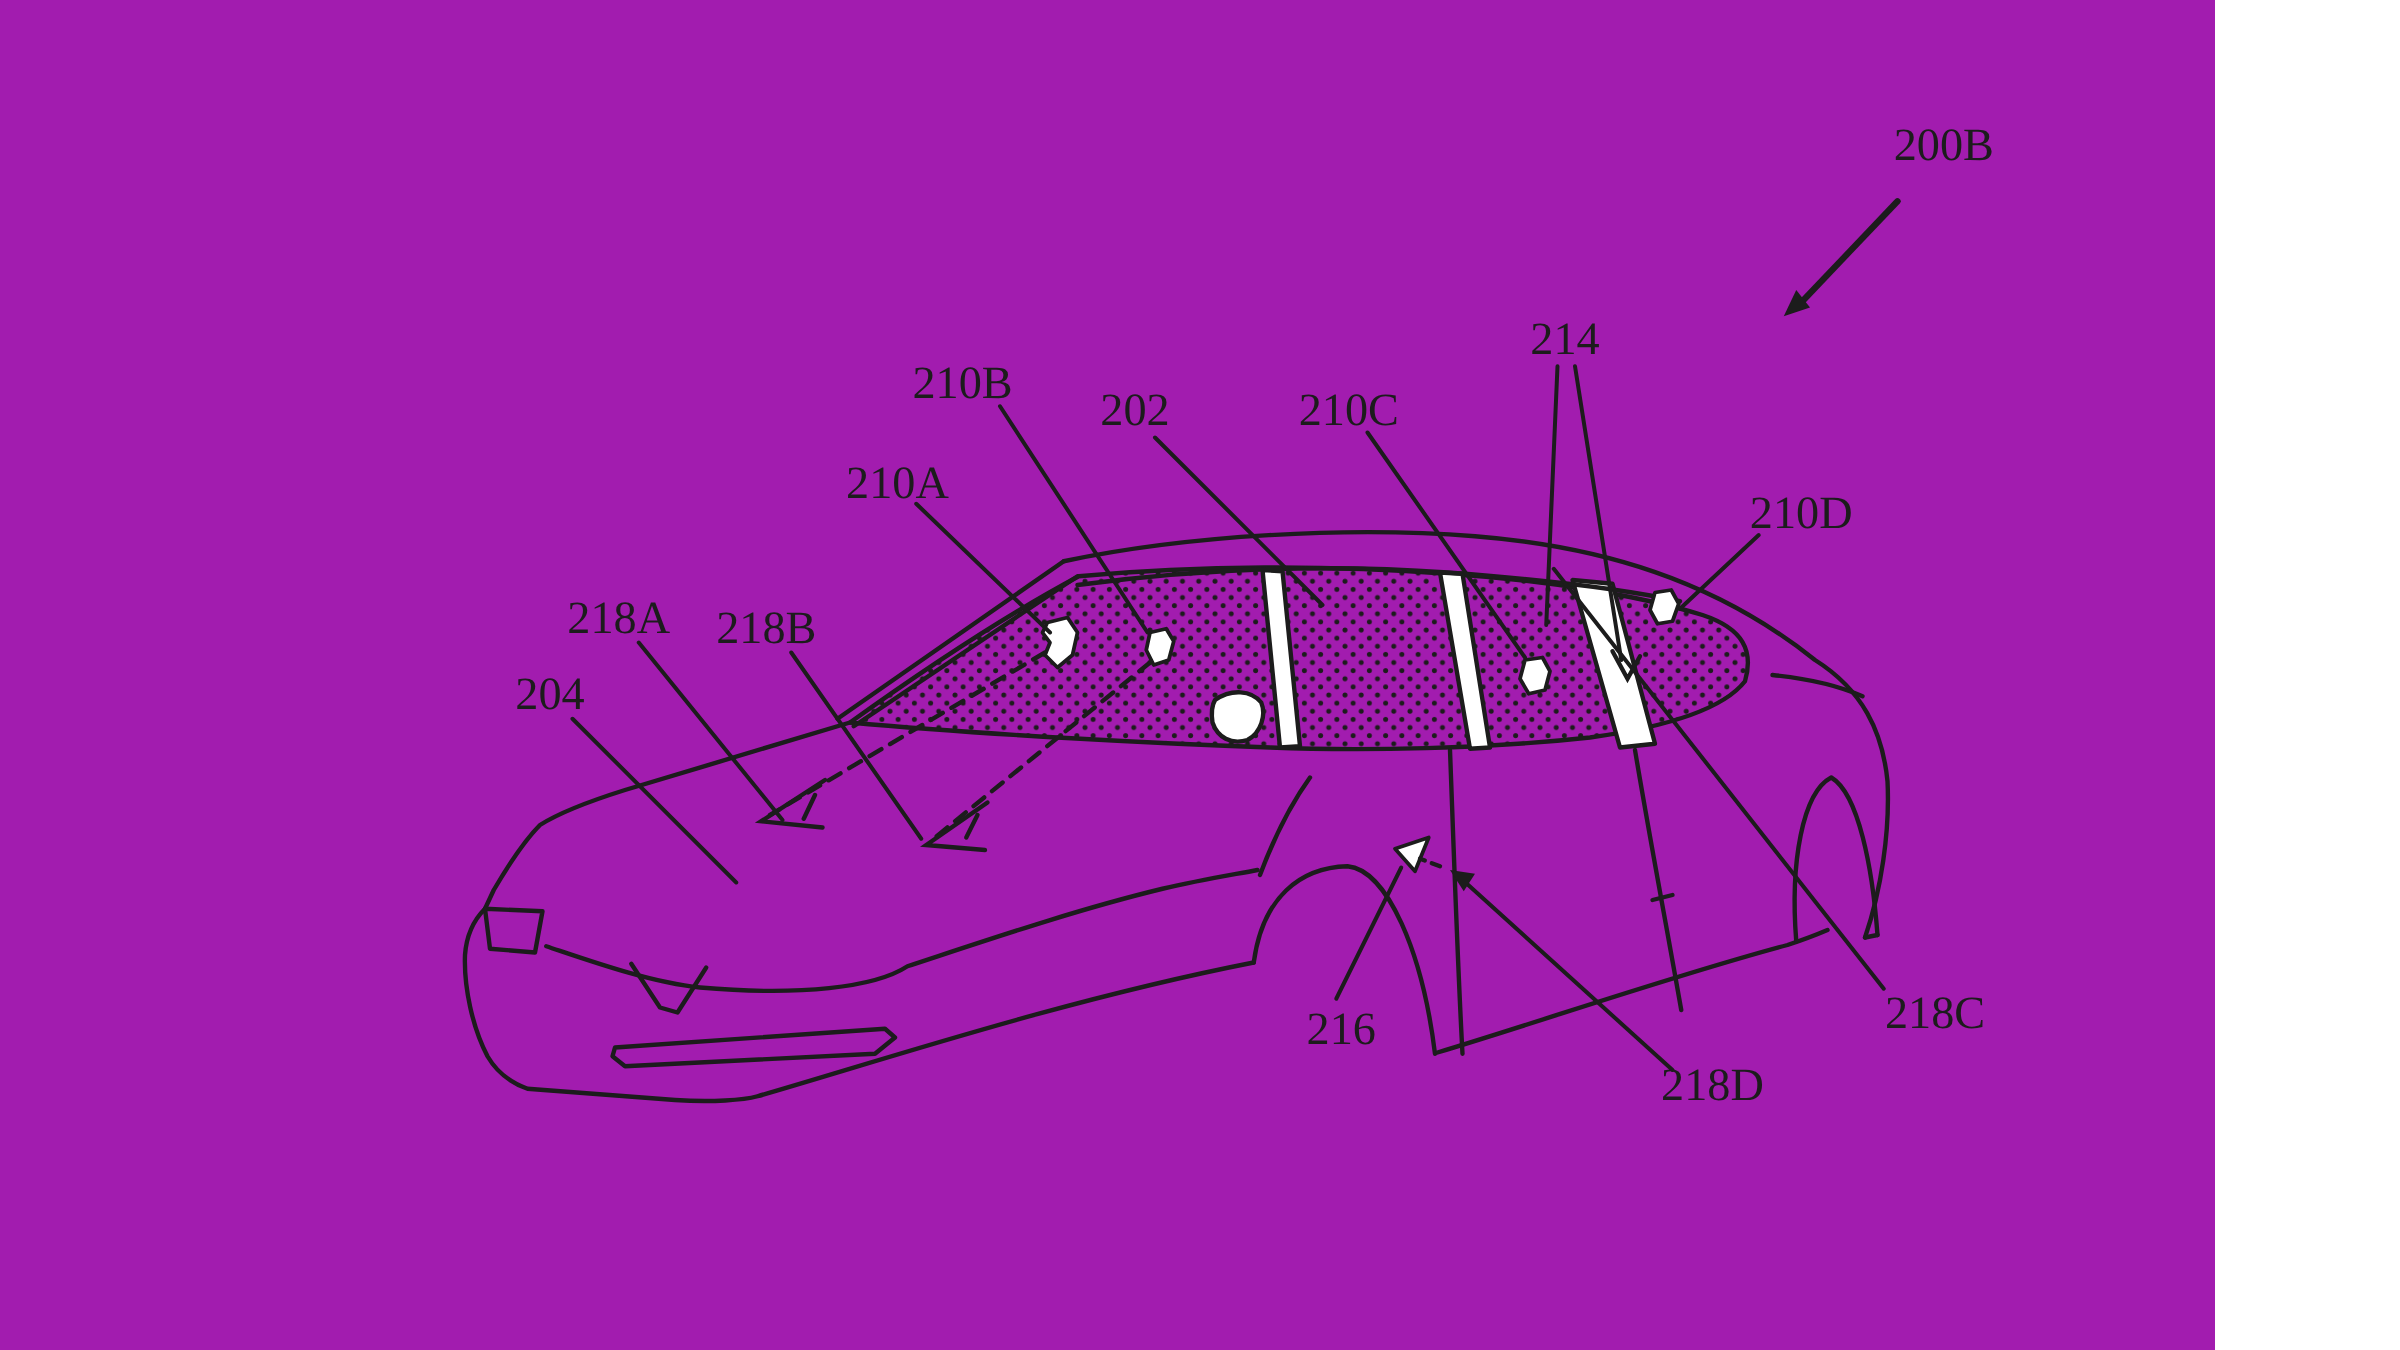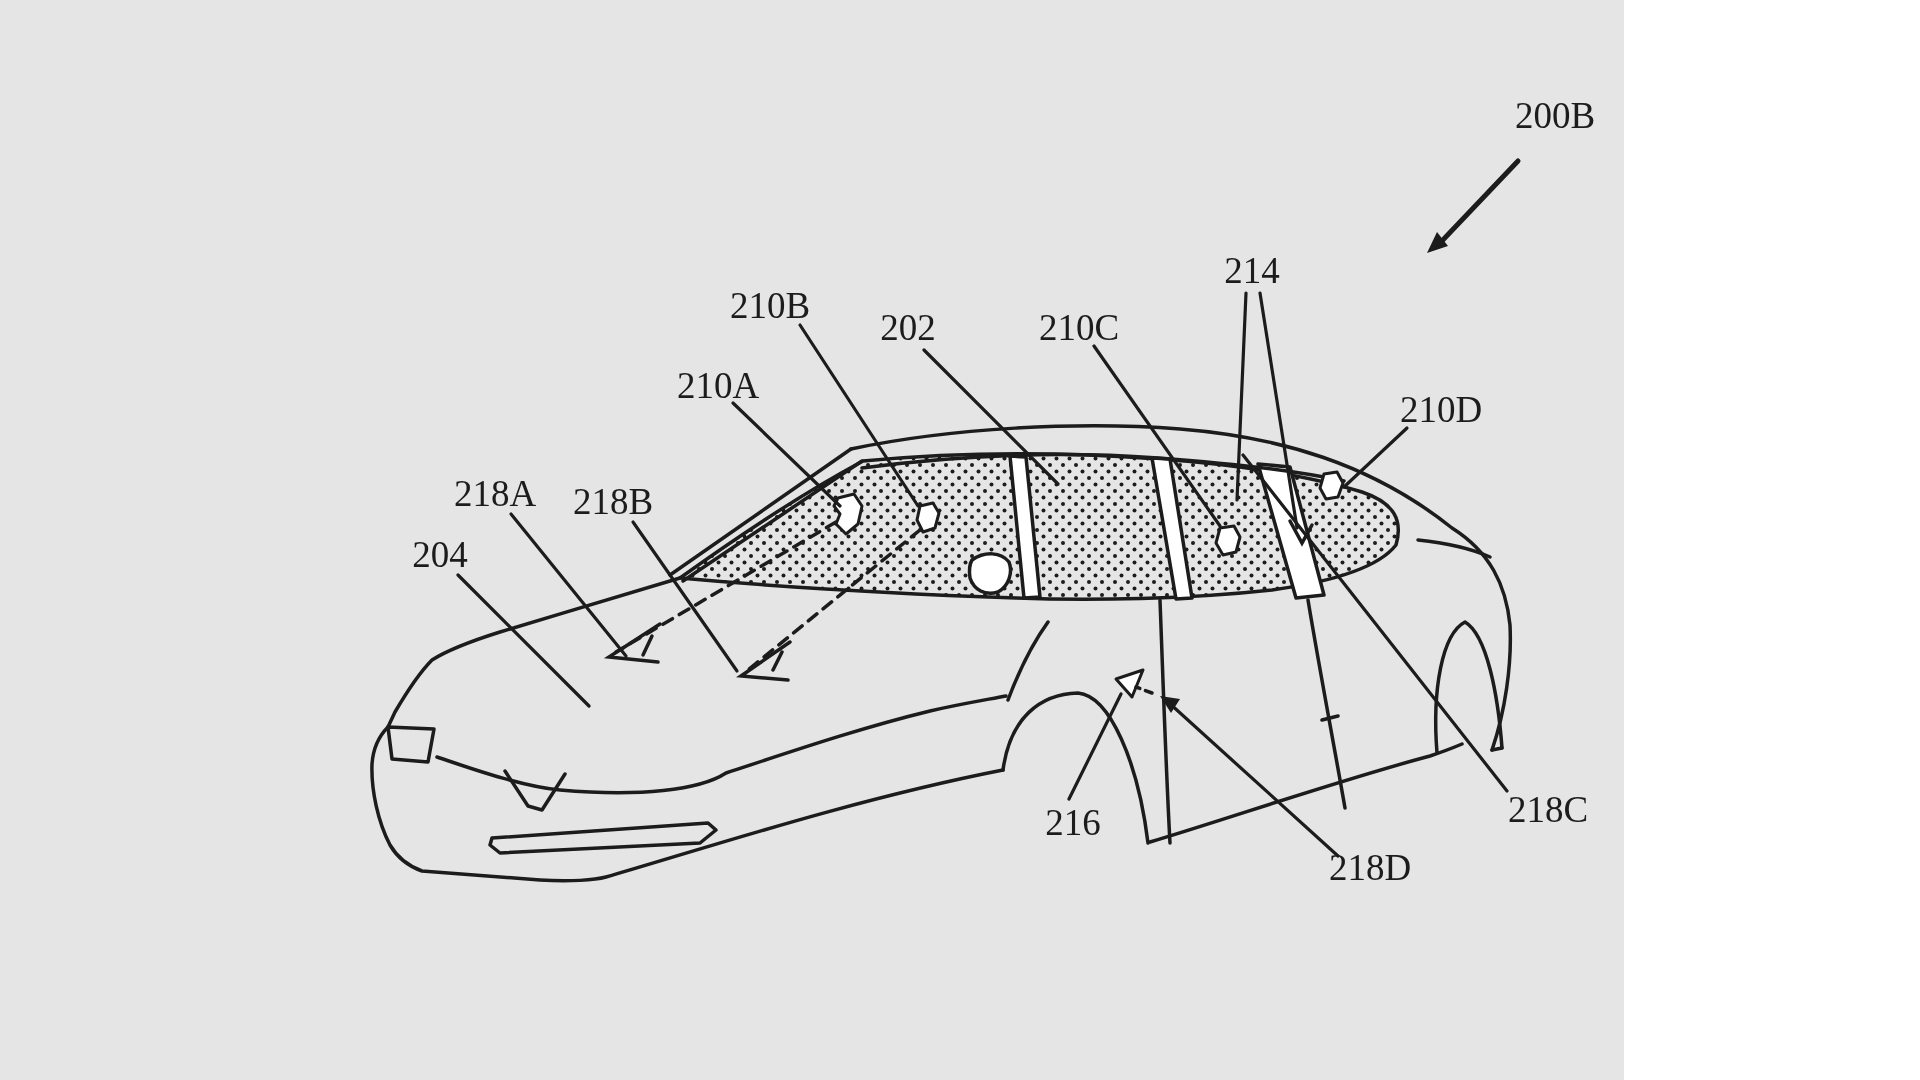--- a/index.html
+++ b/index.html
@@ -1,16 +1,16 @@
 <!DOCTYPE html>
 <html><head>
 <meta charset="utf-8">
 <style>
   html,body{margin:0;padding:0;background:#ffffff;}
-  .page{position:relative;width:1624px;height:1080px;background:#e5e5e5;overflow:hidden;
+  .page{position:relative;width:1772px;height:1080px;background:#a21caf;overflow:hidden;
         font-family:"Liberation Serif", serif;}
   svg{display:block;}
   text.ref{font-family:"Liberation Serif", serif;font-size:37px;fill:#1c1c1c;}
 </style>
 </head>
 <body>
 
 <div class="page">
 <svg width="1920" height="1080" viewBox="0 0 1920 1080">
   <defs>

